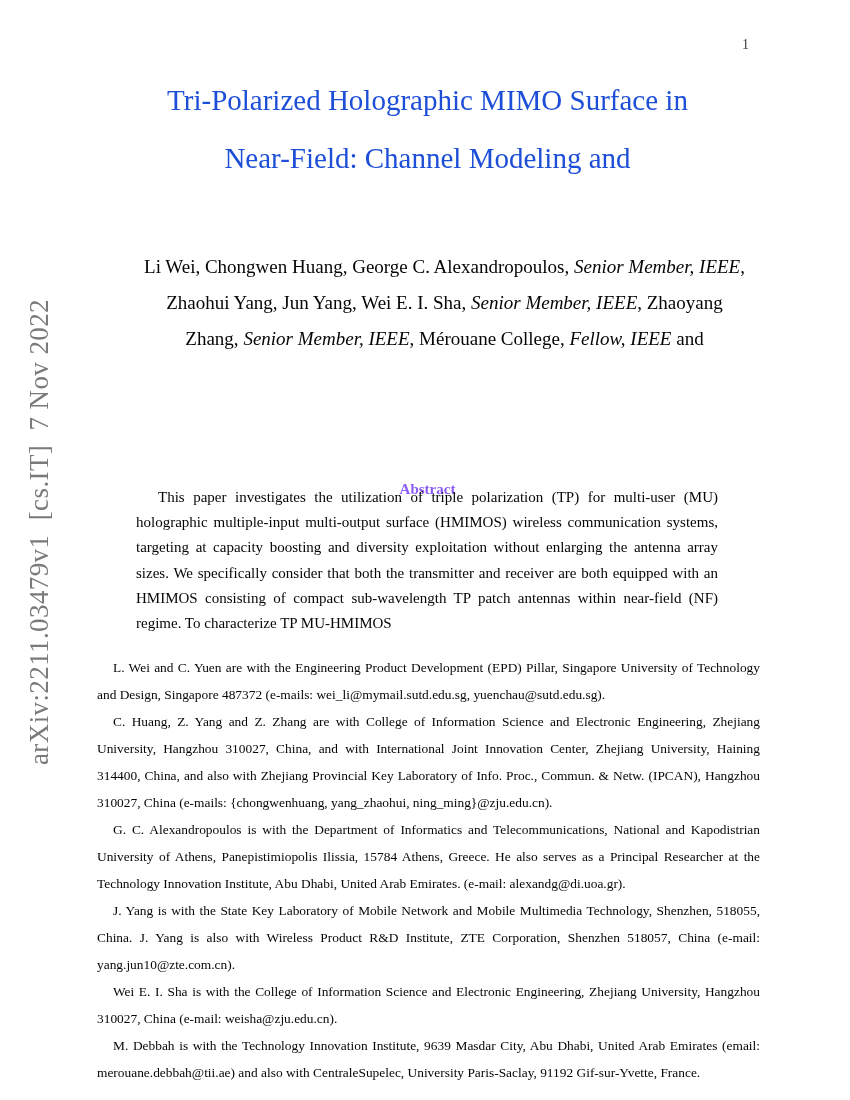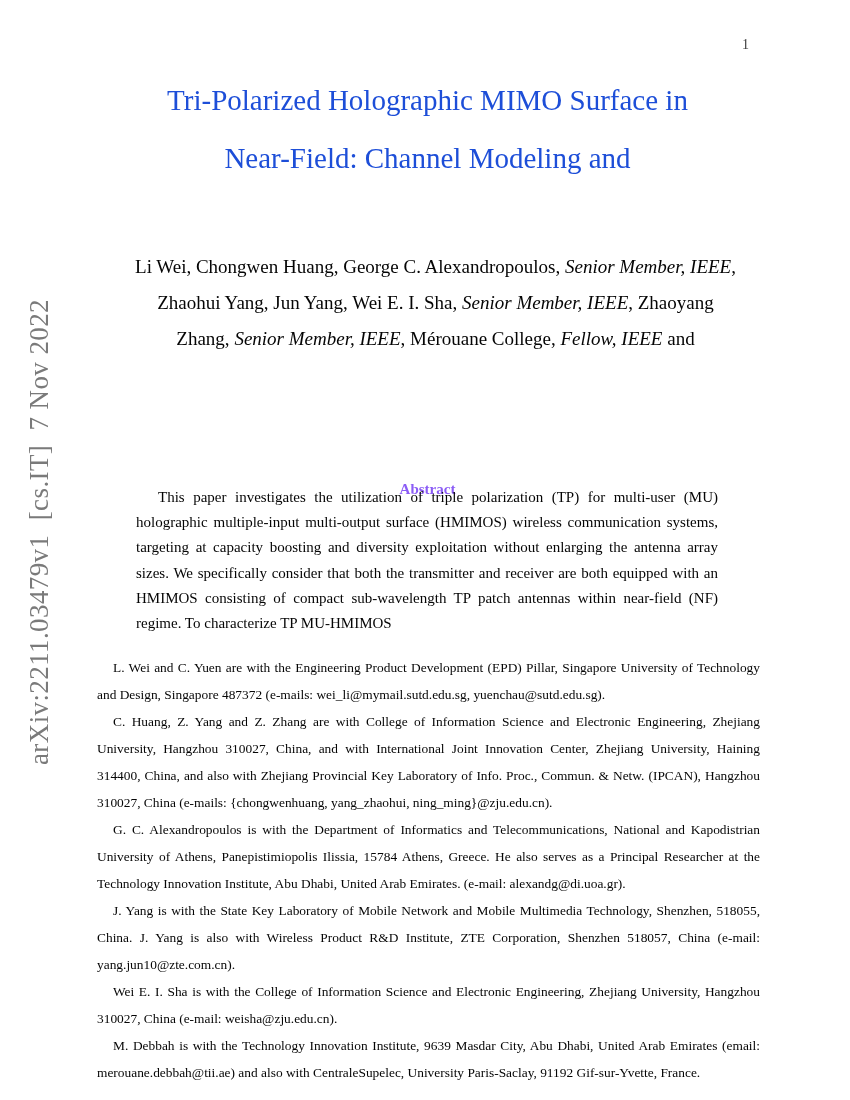--- a/index.html
+++ b/index.html
@@ -29,21 +29,21 @@
 
   .title-block {
     position: absolute; top: 72px; left: 95px; width: 665px;
     text-align: center;
     font-size: 29px;
     line-height: 57.5px;
     color: #1d4ed8;
   }
 
   .authors-block {
-    position: absolute; top: 249px; left: 88px; width: 695px;
+    position: absolute; top: 249px; left: 97px; width: 695px;
     text-align: center;
     font-size: 19px;
     line-height: 36px;
     color: #050505;
   }
   .it { font-style: italic; }
 
   .abstract-heading {
     position: absolute; top: 481px; left: 95px; width: 665px;
     text-align: center;

